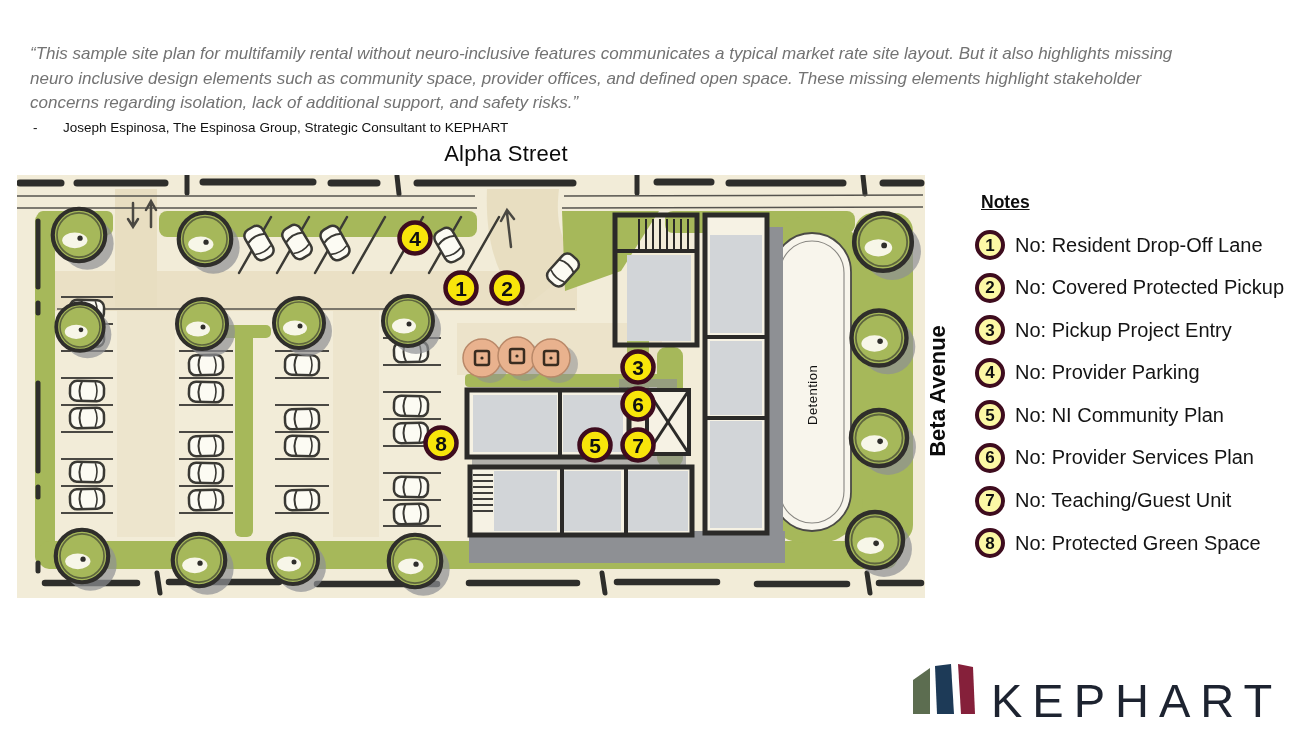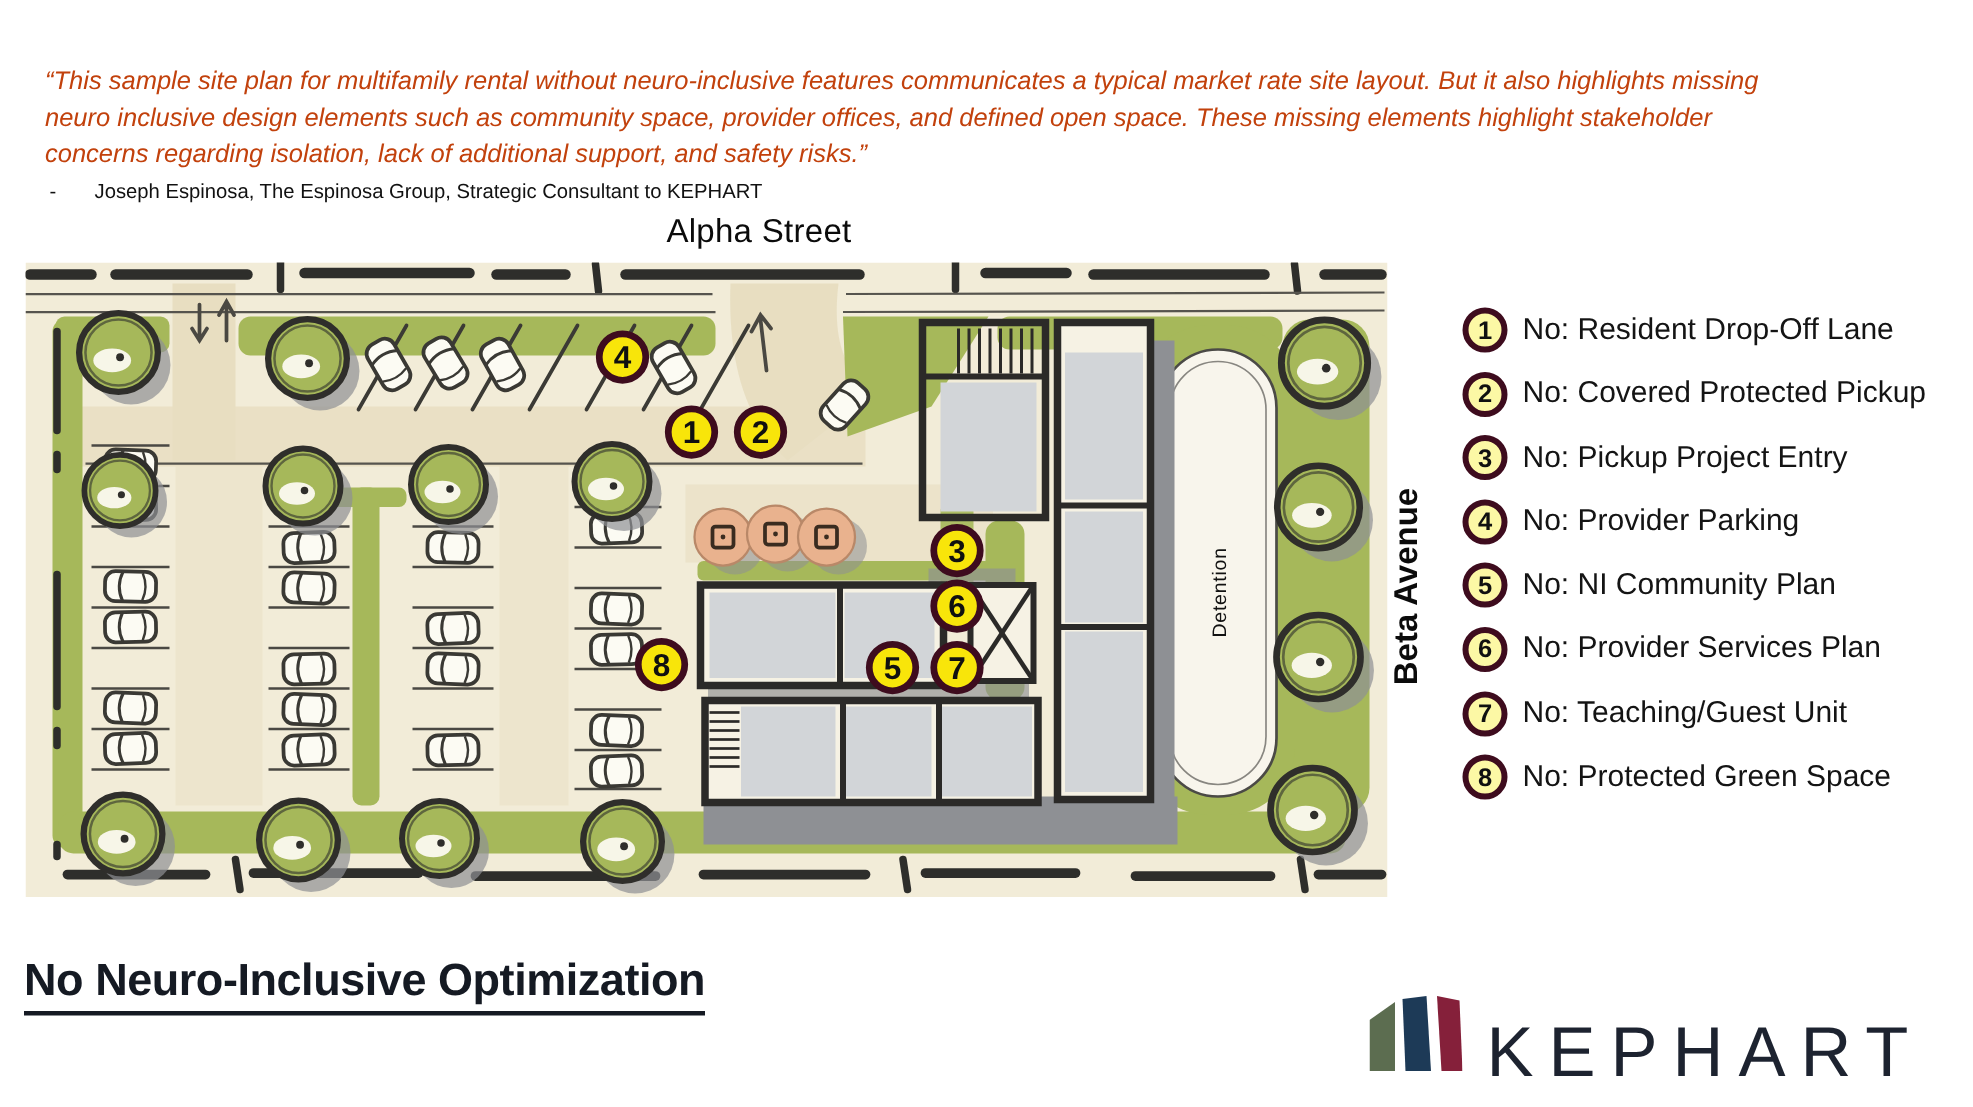--- a/index.html
+++ b/index.html
@@ -2,21 +2,21 @@
 <html><head>
 <meta charset="utf-8">
 <style>
   html,body{margin:0;padding:0;}
   body{
     width:1315px;height:738px;position:relative;background:#ffffff;
     font-family:"Liberation Sans",sans-serif;color:#111;overflow:hidden;
   }
   .quote{
     position:absolute;left:30px;top:42px;width:1180px;
-    font-style:italic;font-size:17px;line-height:24.5px;color:#c2410c;
+    font-style:italic;font-size:17px;line-height:24.5px;color:#737373;
   }
   .attribution-row{
     position:absolute;left:33px;top:120px;display:flex;font-size:13.5px;color:#111;
   }
   .attribution-dash{width:30px;}
   .alpha-street{
     position:absolute;left:100px;top:141px;width:812px;text-align:center;
     font-size:22px;font-weight:400;color:#0b0b0b;letter-spacing:.2px;
   }
   .plan-wrap{position:absolute;left:17px;top:175px;width:908px;height:423px;}
@@ -386,20 +386,21 @@
         </g>
       </g>
 </svg>
 </div>
 
 <div class="beta-avenue">
   <span>Beta Avenue</span>
 </div>
 
 <div class="notes">
+  <h3 class="notes-title">Notes</h3>
   <div class="notes-list" id="notes-list">
       <div class="note-item">
         <span class="badge" style="background: rgb(252, 248, 165); border-color: rgb(62, 12, 30);">1</span>
         <span class="note-label">No: Resident Drop-Off Lane</span>
       </div>
       <div class="note-item">
         <span class="badge" style="background: rgb(252, 248, 165); border-color: rgb(62, 12, 30);">2</span>
         <span class="note-label">No: Covered Protected Pickup</span>
       </div>
       <div class="note-item">
@@ -423,21 +424,20 @@
         <span class="note-label">No: Teaching/Guest Unit</span>
       </div>
       <div class="note-item">
         <span class="badge" style="background: rgb(252, 248, 165); border-color: rgb(62, 12, 30);">8</span>
         <span class="note-label">No: Protected Green Space</span>
       </div>
     </div>
 </div>
 
 <div class="title-block">
-  <h1 class="main-title">No Neuro-Inclusive Optimization</h1>
 </div>
 
 <div class="logo">
   <svg width="62" height="50" viewBox="0 0 62 50" xmlns="http://www.w3.org/2000/svg">
     <polygon points="0,16 17,4 17,50 0,50" fill="#5c6d50"></polygon>
     <polygon points="22,2 38,0 41,50 24,50" fill="#1d3a57"></polygon>
     <polygon points="45,0 60,3 62,50 48,50" fill="#85203a"></polygon>
   </svg>
   <span class="logo-text">KEPHART</span>
 </div>

